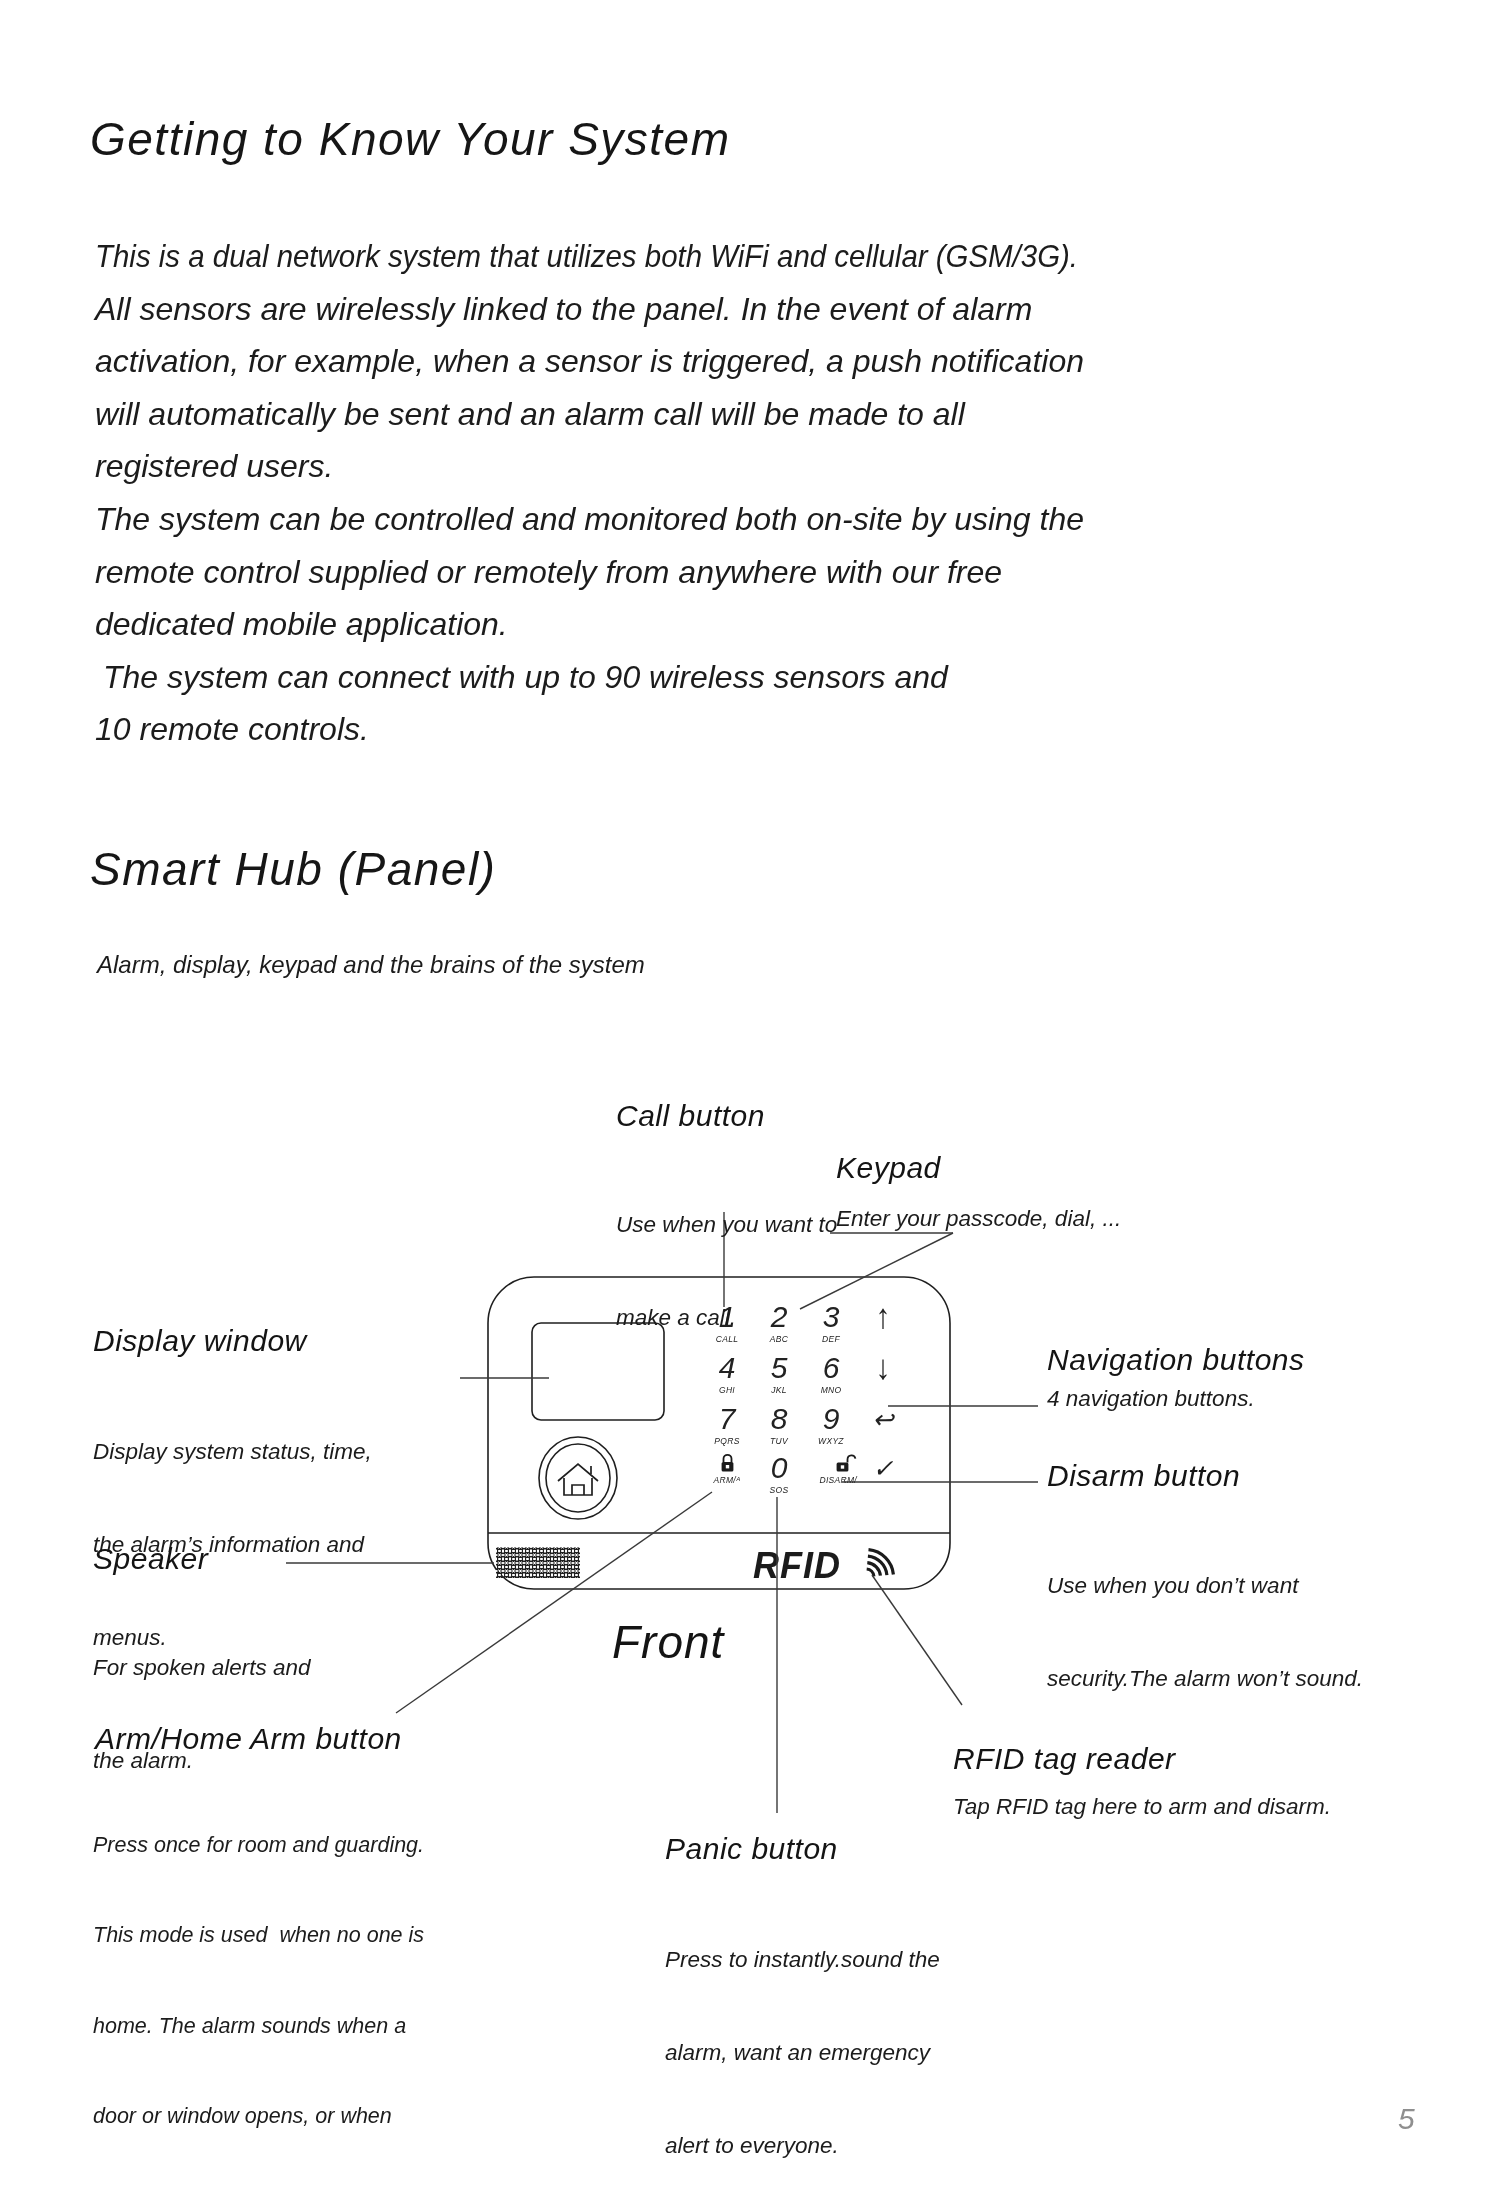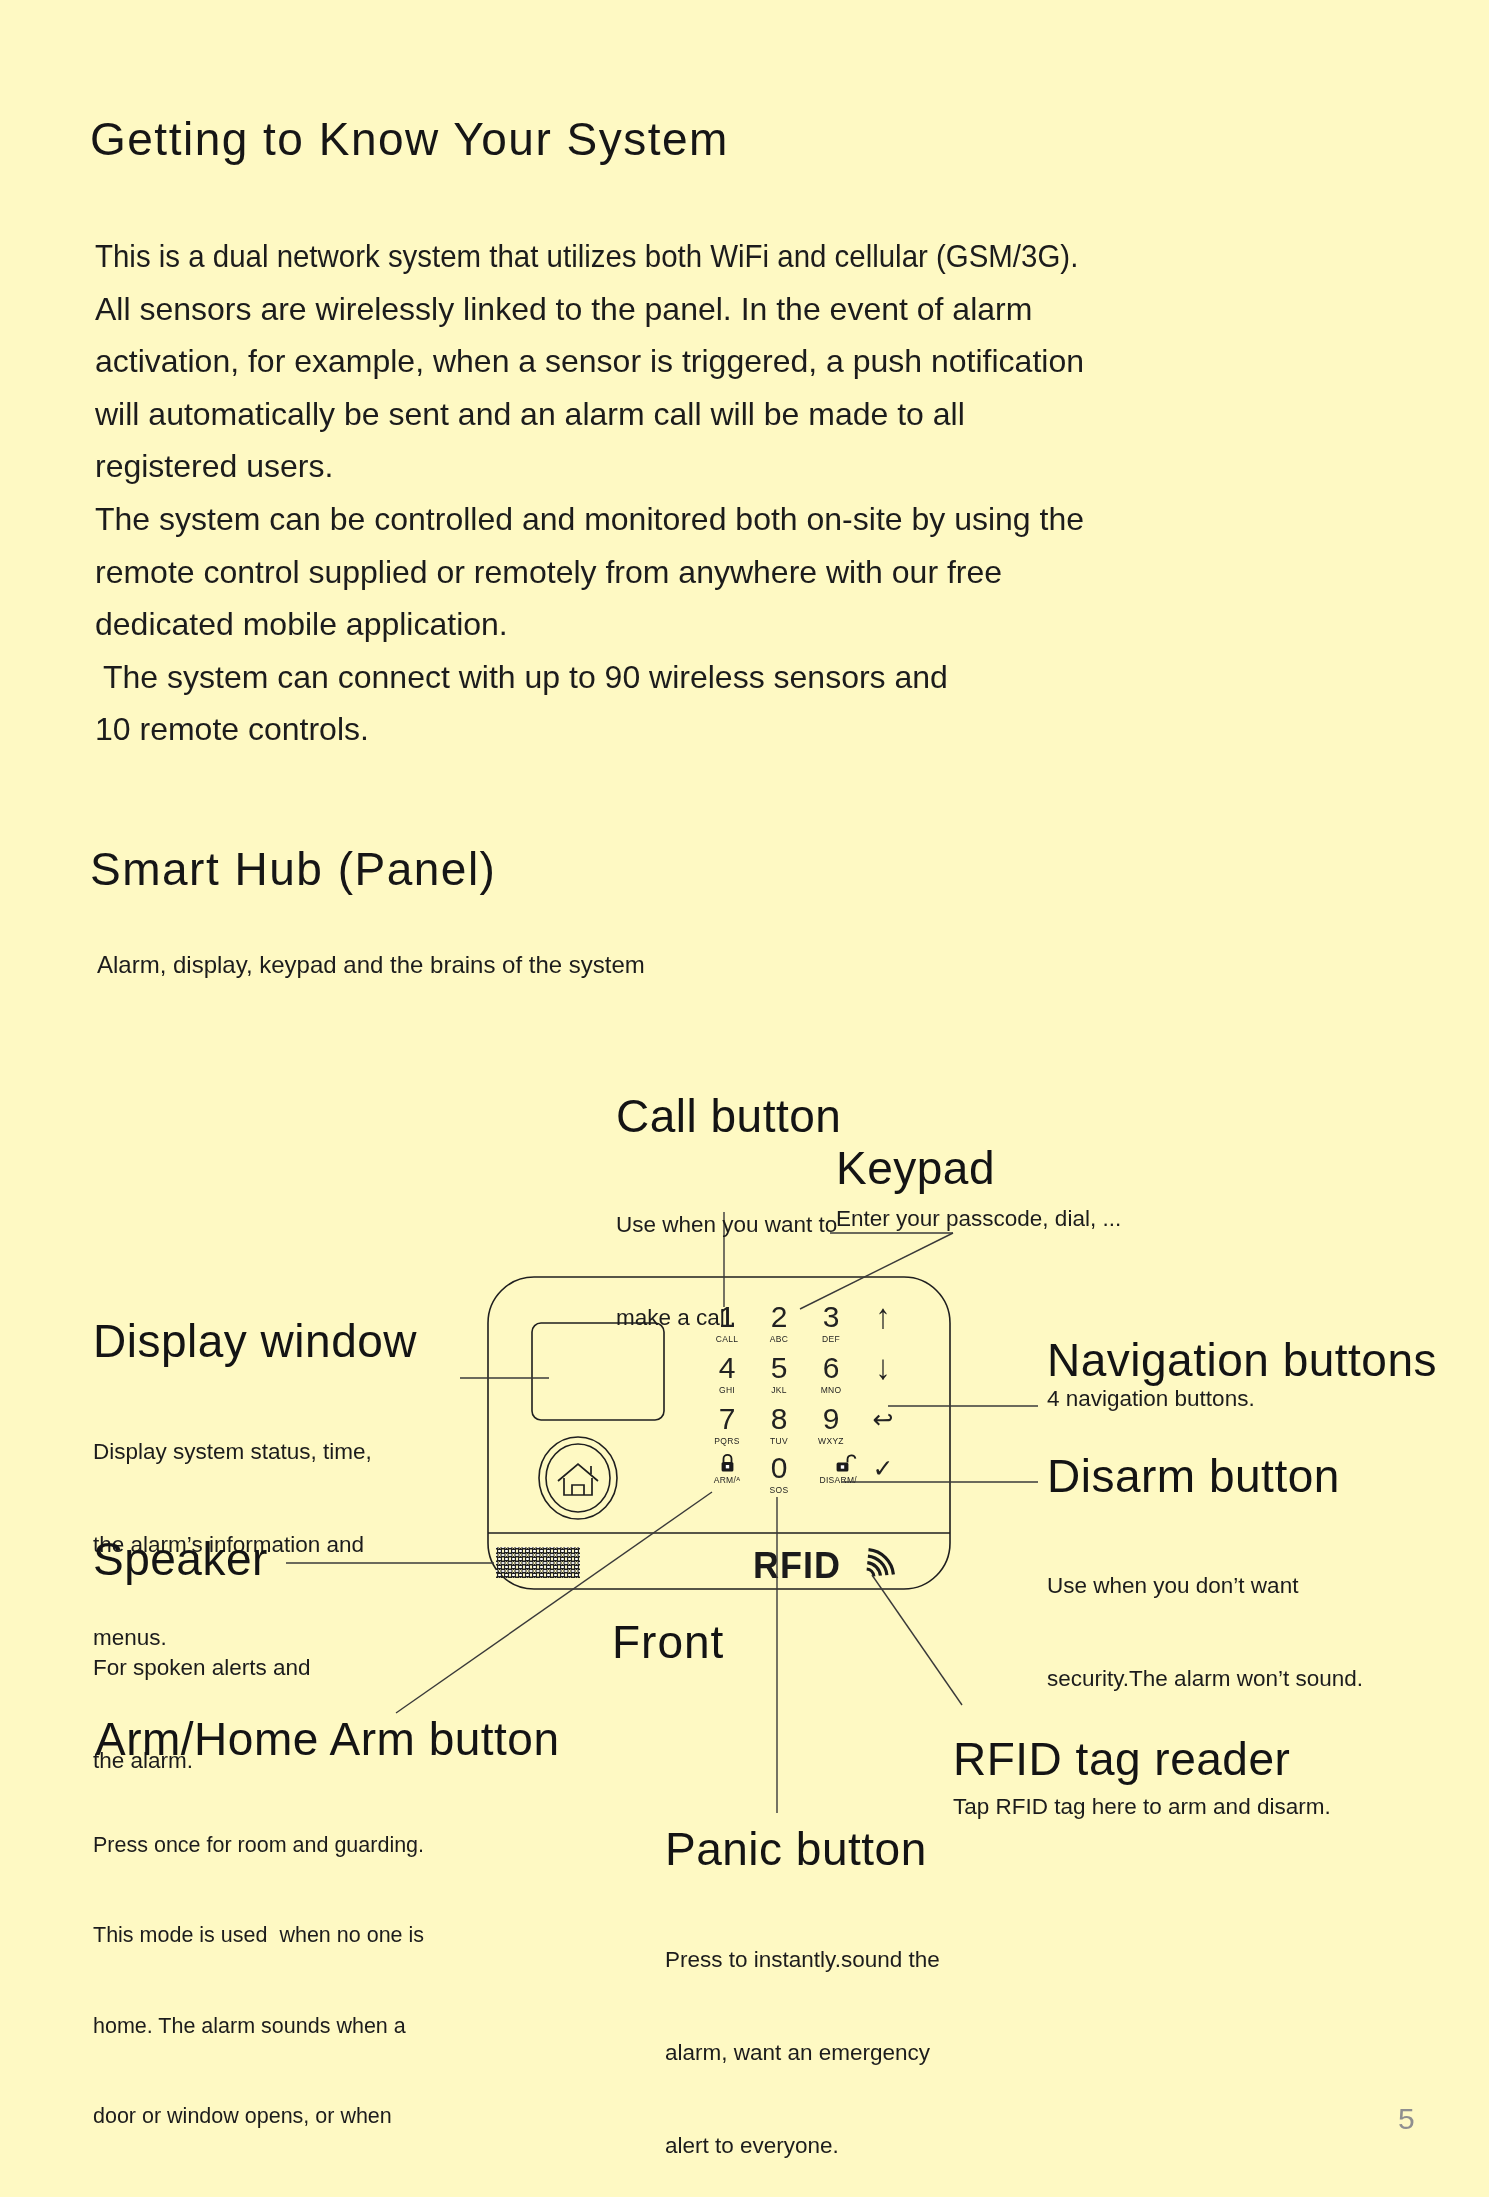--- a/index.html
+++ b/index.html
@@ -1,26 +1,27 @@
 <!DOCTYPE html>
 <html><head>
 <meta charset="utf-8">
 <style>
   html,body{margin:0;padding:0;background:#e8e8e8;}
   .page{
-    position:relative;width:1489px;height:2197px;background:#fef9c3;
+    position:relative;width:1489px;height:2197px;background:#ffffff;
     font-family:"Liberation Sans", sans-serif;color:#1a1a1a;overflow:hidden;
     margin:0 auto;
+    font-style:italic;
   }
   .abs{position:absolute;}
   .h1{font-size:46px;line-height:1;letter-spacing:1.5px;color:#161616;}
   .subtitle{font-size:24px;line-height:1.1;color:#1c1c1c;}
   .intro{font-size:32px;line-height:52.6px;color:#1c1c1c;white-space:nowrap;}
   .condensed{display:inline-block;transform:scaleX(.92);transform-origin:0 50%;white-space:nowrap;}
-  .callout-title{font-size:46px;line-height:44px;letter-spacing:.5px;color:#141414;white-space:nowrap;}
+  .callout-title{font-size:30px;line-height:44px;letter-spacing:.5px;color:#141414;white-space:nowrap;}
   .callout-desc{font-size:22.5px;line-height:31px;color:#1c1c1c;white-space:pre-wrap;}
   .callout-desc.small{font-size:21.5px;line-height:30.1px;}
   .front-caption{font-size:46px;line-height:1;letter-spacing:1px;color:#141414;}
   .page-number{font-size:30px;color:#8f8f8f;}
   
   .key{position:absolute;width:52px;text-align:center;}
   .key-label{font-size:30px;line-height:32px;color:#222;font-weight:400;}
   .key-label.glyph-back,.key-label.glyph-check{font-size:25px;line-height:32px;}
   .key-label.glyph-up,.key-label.glyph-down{font-size:30px;line-height:32px;transform:scaleY(1.15);}
   .key-sub{font-size:8.5px;line-height:10px;letter-spacing:.3px;color:#232323;margin-top:1px;white-space:nowrap;}

